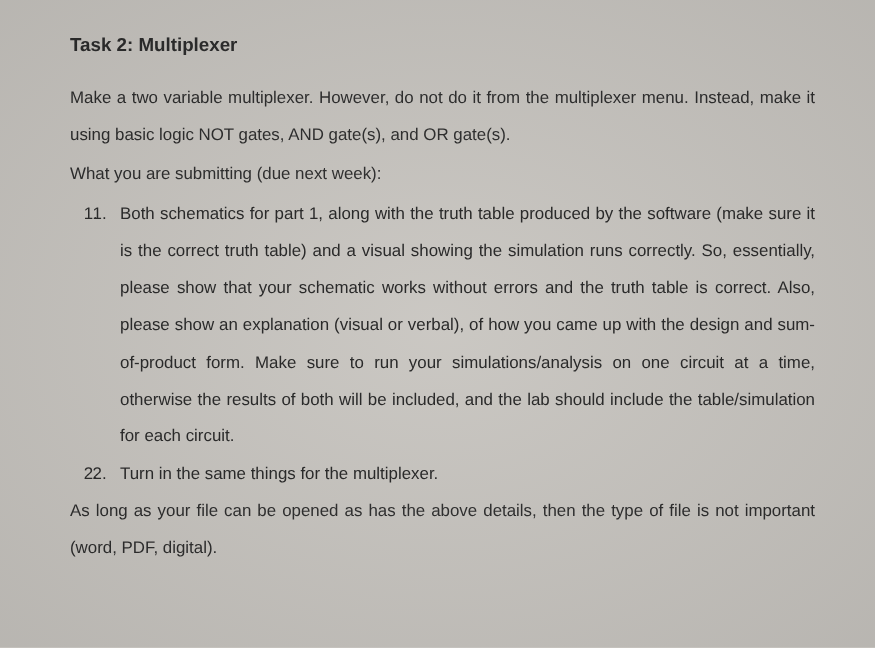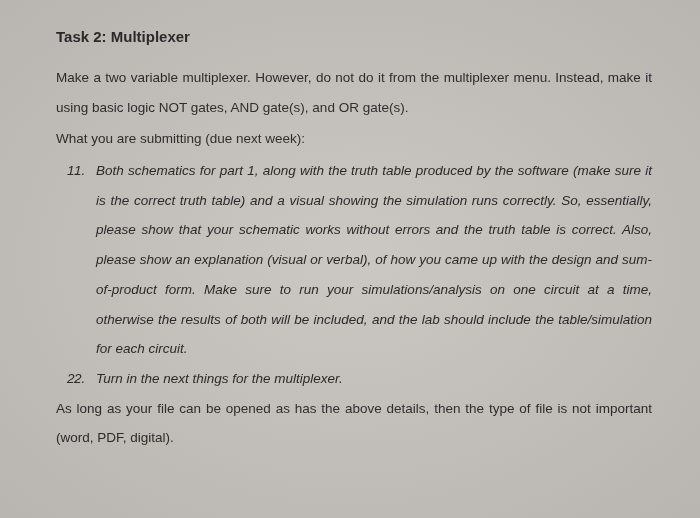--- a/index.html
+++ b/index.html
@@ -34,21 +34,20 @@
     }
     .para {
       font-size: 13.5px;
       line-height: 2.2;
       margin-bottom: 2px;
       text-align: justify;
     }
     .list {
       padding-left: 26px;
       counter-reset: item;
-      font-style: italic;
     }
     .list-item {
       font-size: 13.5px;
       line-height: 2.2;
       text-align: justify;
       padding-left: 14px;
       position: relative;
       margin-bottom: 0;
     }
     .list-item::before {
@@ -67,16 +66,16 @@
 <body>
 
 <div class="title">Task 2: Multiplexer</div>
 
 <div class="para">Make a two variable multiplexer. However, do not do it from the multiplexer menu. Instead, make it using basic logic NOT gates, AND gate(s), and OR gate(s).</div>
 
 <div class="para">What you are submitting (due next week):</div>
 
 <ol class="list">
   <li class="list-item">Both schematics for part 1, along with the truth table produced by the software (make sure it is the correct truth table) and a visual showing the simulation runs correctly. So, essentially, please show that your schematic works without errors and the truth table is correct. Also, please show an explanation (visual or verbal), of how you came up with the design and sum-of-product form. Make sure to run your simulations/analysis on one circuit at a time, otherwise the results of both will be included, and the lab should include the table/simulation for each circuit.</li>
-  <li class="list-item">Turn in the next things for the multiplexer.</li>
+  <li class="list-item">Turn in the same things for the multiplexer.</li>
 </ol>
 
 <div class="footer-para">As long as your file can be opened as has the above details, then the type of file is not important (word, PDF, digital).</div>
 
 </body></html>

